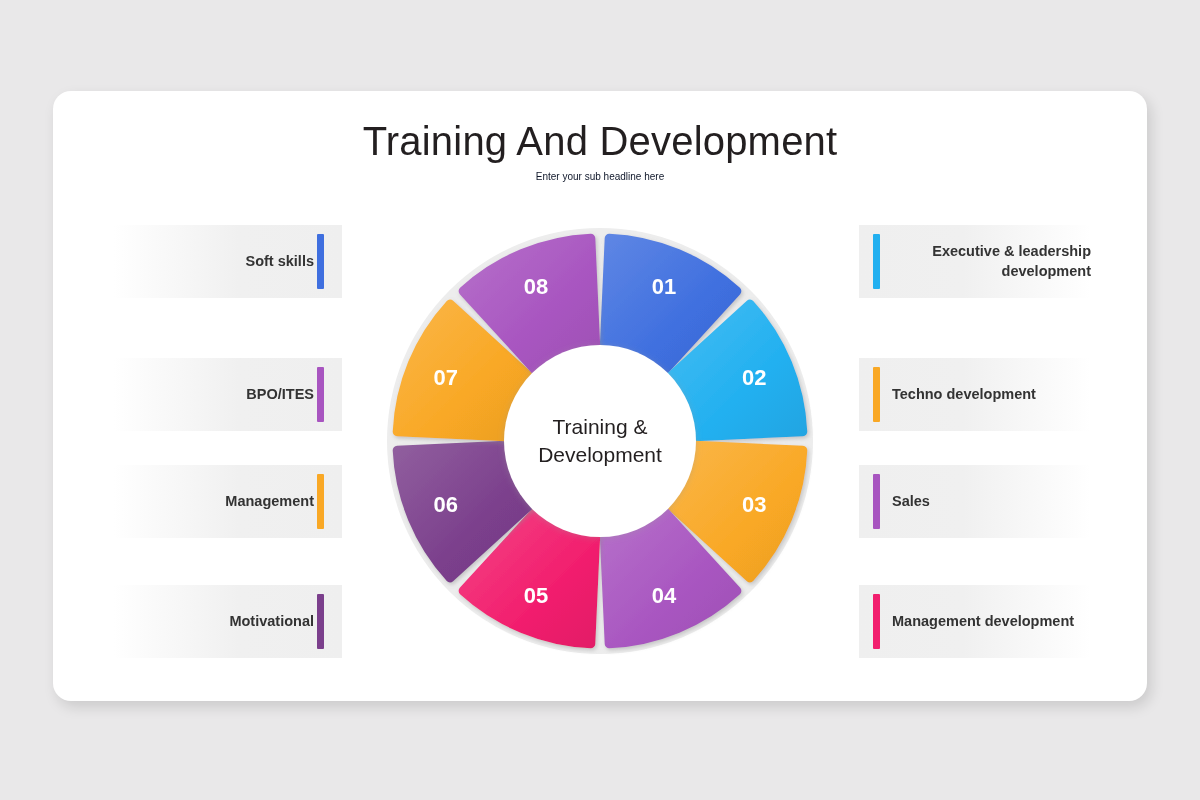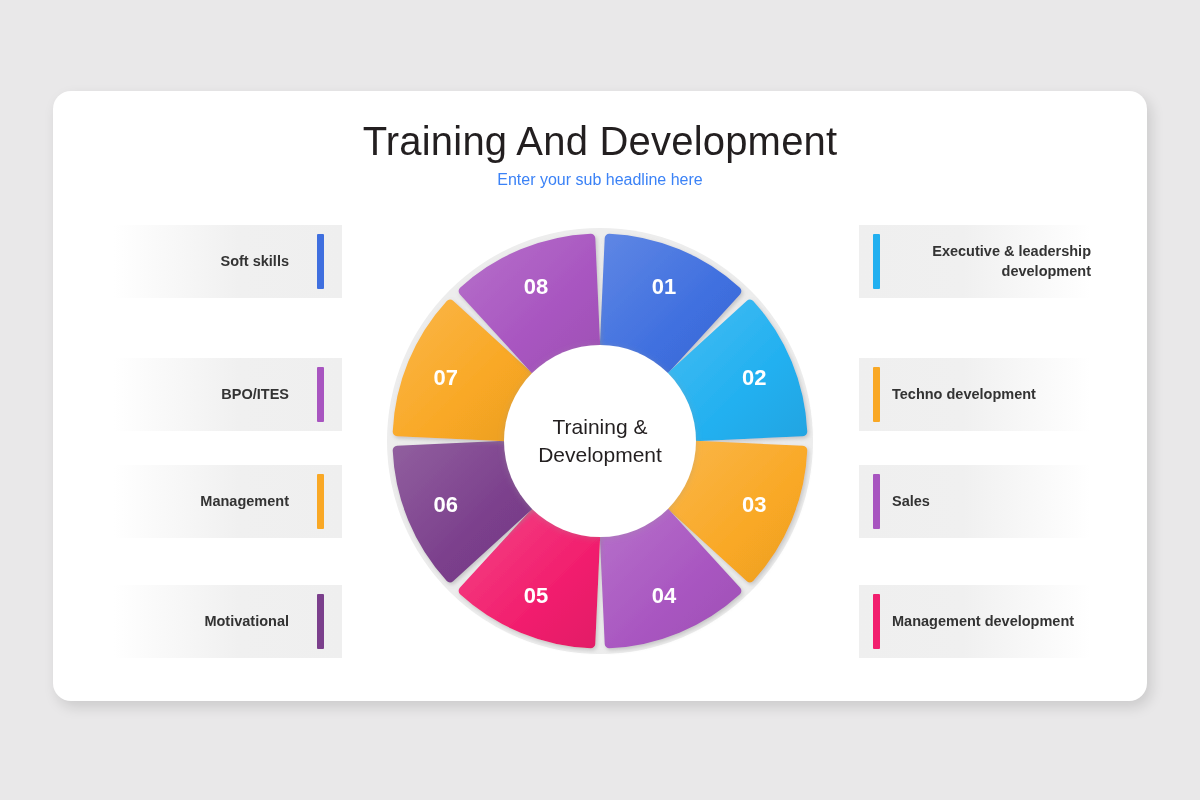--- a/index.html
+++ b/index.html
@@ -23,21 +23,21 @@
   
   .title {
     position:absolute; left:0; top:28px; width:100%;
     text-align:center;
     font-size:40px; font-weight:400; color:#231f20;
     letter-spacing:0.2px;
   }
   .subtitle {
     position:absolute; left:0; top:80px; width:100%;
     text-align:center;
-    font-size:16px; font-weight:400; color:#3b82f6;
+    font-size:10px; font-weight:400; color:#0f172a;
   }
 
   
   #wheel { position:absolute; left:327px; top:130px; width:440px; height:440px; }
   #wheel svg { display:block; }
   .seg-num {
     font-family:"Liberation Sans", sans-serif;
     font-size:22px; font-weight:bold; fill:#ffffff;
     text-anchor:middle; dominant-baseline:central;
   }
@@ -53,21 +53,21 @@
     display:flex; align-items:center;
   }
   .pill-left  { left:60px;  width:229px; justify-content:flex-end;
                 background:linear-gradient(to right, rgba(240,240,240,0) 0%, #f0f0f0 55%, #efefef 100%); }
   .pill-right { left:806px; width:232px; justify-content:flex-start;
                 background:linear-gradient(to left, rgba(240,240,240,0) 0%, #f0f0f0 55%, #efefef 100%); }
 
   .pill-text {
     font-size:14.5px; font-weight:bold; color:#333333; line-height:1.35;
   }
-  .pill-left  .pill-text { text-align:right; padding-right:28px; }
+  .pill-left  .pill-text { text-align:right; padding-right:3px; }
   .pill-right .pill-text { text-align:right;  padding-left:12px; }
 
   .bar {
     width:7px; height:55px; border-radius:1px; flex:0 0 auto;
   }
   .pill-left  .bar { margin-right:18px; }
   .pill-right .bar { margin-left:14px; }
 
   .row1 { top:134px; }
   .row2 { top:267px; }

